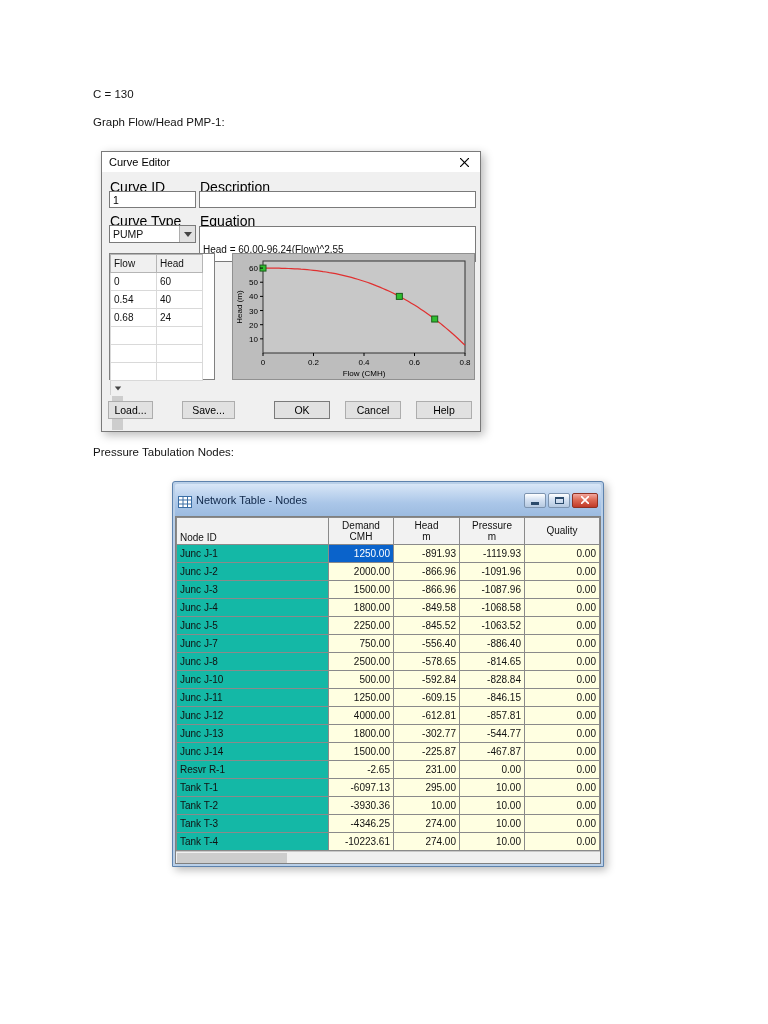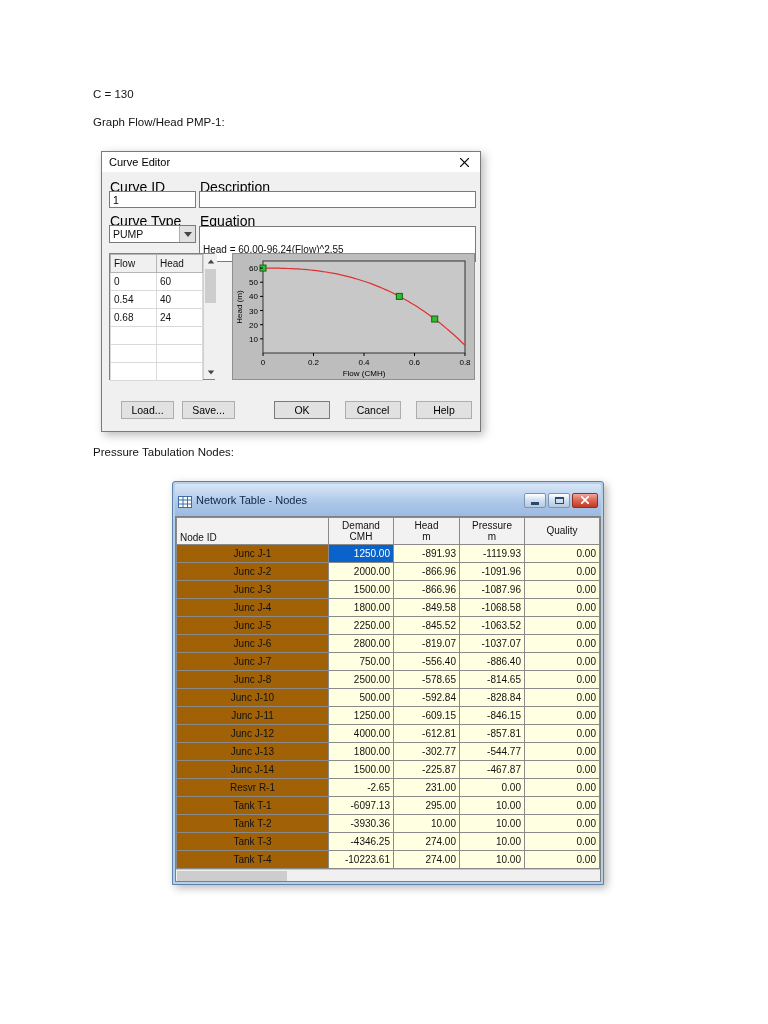--- a/index.html
+++ b/index.html
@@ -19,32 +19,32 @@
   .ce-close{position:absolute;right:0;top:0;width:32px;height:20px;display:flex;align-items:center;justify-content:center;cursor:default;}
   .ce-label{position:absolute;font-size:14px;color:#000;}
   .ce-input{position:absolute;height:17px;border:1px solid #7a7a7a;background:#fff;font-family:"Liberation Sans",sans-serif;font-size:10.5px;padding:0 3px;}
   .ce-combo{position:absolute;left:7px;top:73px;width:87px;height:18px;border:1px solid #7a7a7a;background:#fff;display:flex;align-items:center;}
   .ce-combo .combo-text{flex:1;padding-left:3px;font-size:10.5px;}
   .ce-combo .combo-btn{width:16px;height:100%;background:#e1e1e1;border-left:1px solid #adadad;display:flex;align-items:center;justify-content:center;}
   .tri-down{width:0;height:0;border-left:4px solid transparent;border-right:4px solid transparent;border-top:5px solid #444;}
   .tri-up{width:0;height:0;border-left:4px solid transparent;border-right:4px solid transparent;border-bottom:5px solid #444;}
   .ce-equation{position:absolute;left:97px;top:74px;width:277px;height:16px;border:1px solid #7a7a7a;background:#fff;font-size:10px;padding:17px 3px;overflow:hidden;white-space:nowrap;}
 
-  .pts-grid{position:absolute;left:7px;top:101px;width:106px;height:127px;border:1px solid #808080;background:#fff;display:flex;}
+  .pts-grid{position:absolute;left:7px;top:101px;width:106px;height:127px;border:1px solid #808080;background:#fff;display:flex;flex-direction:column;}
   #pts-table{border-collapse:collapse;table-layout:fixed;width:92px;font-size:10px;}
   #pts-table th{width:46px;height:18px;background:#f0f0f0;border:1px solid #b5b5b5;font-weight:normal;text-align:left;padding:0 3px;}
   #pts-table td{width:46px;height:18px;border:1px solid #d9d9d9;background:#fff;text-align:left;padding:0 3px;}
   .pts-scrollbar{width:13px;background:#f0f0f0;position:relative;border-left:1px solid #d0d0d0;}
   .sb-btn{width:13px;height:14px;display:flex;align-items:center;justify-content:center;background:#f0f0f0;}
   .sb-btn.down{position:absolute;bottom:0;left:0;}
   .sb-btn .tri-up,.sb-btn .tri-down{transform:scale(.8);}
   .sb-thumb{position:absolute;left:1px;top:15px;width:11px;height:34px;background:#cdcdcd;}
 
   .ce-btn{position:absolute;top:249px;height:18px;background:#e1e1e1;border:1px solid #adadad;font-family:"Liberation Sans",sans-serif;font-size:10.5px;color:#000;text-align:center;line-height:16px;}
-  #btn-load{left:19px;width:53px;}
+  #btn-load{left:6px;width:45px;}
   #btn-save{left:80px;width:53px;}
   #btn-ok{left:172px;width:56px;border-color:#7a7a7a;}
   #btn-cancel{left:243px;width:56px;}
   #btn-help{left:314px;width:56px;}
 
   .ce-chart{position:absolute;left:130px;top:101px;width:243px;height:127px;border:1px solid #909090;}
 
   
   .net-window{position:absolute;left:172px;top:481px;width:432px;background:#b9cfe8;border:1px solid #5d82ad;border-radius:3px 3px 0 0;box-shadow:3px 3px 9px rgba(0,0,0,.28);padding:2px;}
   .nt-titlebar{height:28px;display:flex;align-items:center;gap:4px;padding:16px 3px;background:linear-gradient(#d8e6f7,#aac6e8 60%,#9cbbe0);border-radius:2px 2px 0 0;}
@@ -53,21 +53,21 @@
   .cap-btn{width:22px;height:15px;border:1px solid #7d94b0;border-radius:2px;background:linear-gradient(#ffffff,#d4e1f2 45%,#b6c9e0);display:flex;align-items:center;justify-content:center;margin-left:2px;}
   .cap-btn.close{background:linear-gradient(#f2a79e,#dd6a55 45%,#c03a28);border-color:#8e3123;width:26px;}
   .glyph-min{width:8px;height:3px;background:#2b4a6b;margin-top:6px;}
   .glyph-max{width:9px;height:7px;border:1px solid #2b4a6b;border-top-width:2px;background:transparent;}
 
   .nt-body{background:#fff;border:1px solid #808080;}
   #nodes-table{border-collapse:collapse;width:100%;table-layout:fixed;font-size:10px;}
   #nodes-table th{background:#f2f2f2;border:1px solid #8a8a8a;font-weight:normal;white-space:pre-line;text-align:center;vertical-align:middle;height:27px;padding:1px 2px;line-height:1.15;}
   #nodes-table th.col-node{text-align:left;vertical-align:bottom;padding-left:3px;}
   #nodes-table td{border:1px solid #8a8a8a;height:18px;padding:0 3px;overflow:hidden;white-space:nowrap;line-height:17px;}
-  #nodes-table td.cell-node{background:#a16207;text-align:center;}
+  #nodes-table td.cell-node{background:#14b8a6;text-align:left;}
   #nodes-table td.cell-num{background:var(--cellbg,#ffffe1);text-align:right;}
   #nodes-table td.selected{color:#ffffff;}
   .nt-hscroll{height:12px;background:#f0f0f0;border-top:1px solid #c8c8c8;position:relative;}
   .hs-thumb{position:absolute;left:1px;top:1px;width:110px;height:10px;background:#cdcdcd;}
 
   .win-icon{display:inline-block;width:14px;height:12px;}
 </style>
 </head>
 <body>
 
@@ -271,27 +271,20 @@
               <td class="cell-num">0.00</td>
             </tr>
             <tr>
               <td class="cell-node">Junc J-5</td>
               <td class="cell-num">2250.00</td>
               <td class="cell-num">-845.52</td>
               <td class="cell-num">-1063.52</td>
               <td class="cell-num">0.00</td>
             </tr>
             <tr>
-              <td class="cell-node">Junc J-6</td>
-              <td class="cell-num">2800.00</td>
-              <td class="cell-num">-819.07</td>
-              <td class="cell-num">-1037.07</td>
-              <td class="cell-num">0.00</td>
-            </tr>
-            <tr>
               <td class="cell-node">Junc J-7</td>
               <td class="cell-num">750.00</td>
               <td class="cell-num">-556.40</td>
               <td class="cell-num">-886.40</td>
               <td class="cell-num">0.00</td>
             </tr>
             <tr>
               <td class="cell-node">Junc J-8</td>
               <td class="cell-num">2500.00</td>
               <td class="cell-num">-578.65</td>

